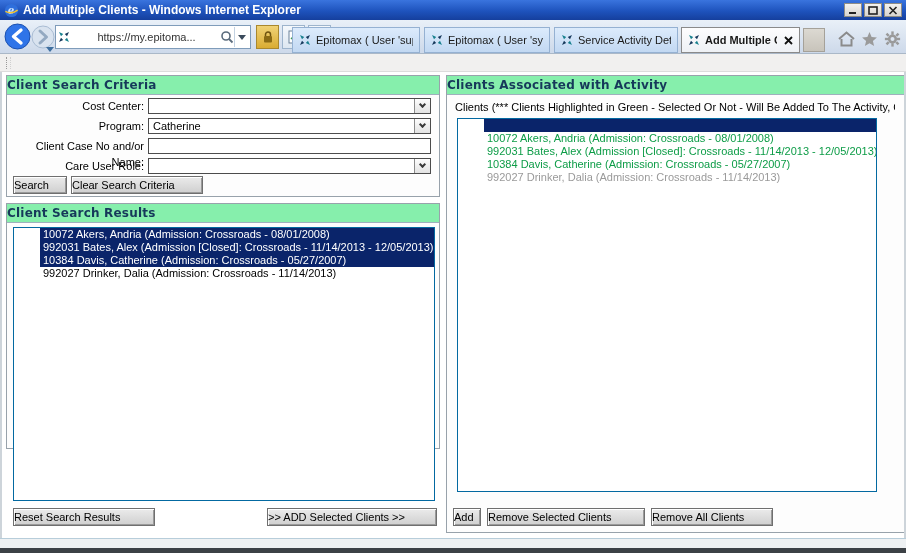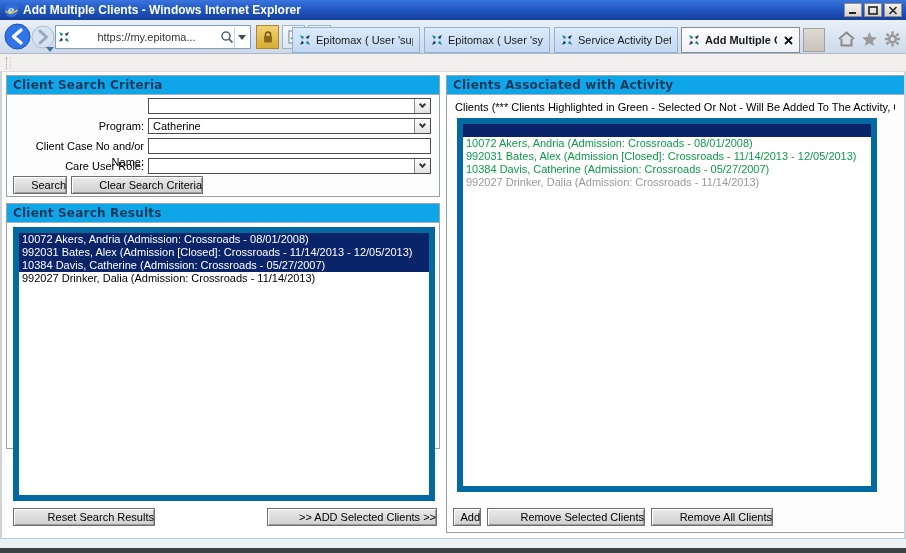--- a/index.html
+++ b/index.html
@@ -53,43 +53,43 @@
     background:#f1f0ef; border-bottom:1px solid #dcdcdc; display:flex; align-items:center;
     font-size:11px; color:#111; }
   .grip { width:5px; height:12px; border-left:1px dotted #9a9a9a; border-right:1px dotted #cfcfcf; margin:0 4px 0 6px;}
   .mitem { padding:18px 8px;margin-top:36px; }
   .key { text-decoration:underline; }
 
   
   .page { position:absolute; left:0; top:72px; width:906px; height:466px; background:#fff;
     border-left:2px solid #cdd4da; border-right:2px solid #cdd4da; overflow:hidden; }
   .panel { position:absolute; background:#fdfdfd; border:1px solid #98a2ab; }
-  .phead { height:19px; background:#0ea5e9; border-bottom:1px solid #9fb0bd;
+  .phead { height:19px; background:#86efac; border-bottom:1px solid #9fb0bd;
     color:#16395a; font-family:"DejaVu Sans", sans-serif; font-size:12px; font-weight:bold;
-    line-height:18px; padding-left:6px; letter-spacing:.2px; white-space:nowrap; overflow:hidden;}
+    line-height:18px; letter-spacing:.2px; white-space:nowrap; overflow:hidden;}
 
   
   .frow { position:absolute; left:0; width:100%; height:16px; }
   .flabel { position:absolute; left:0; width:137px; text-align:right; font-size:11px; color:#000; line-height:16px;}
   .field { position:absolute; left:141px; width:283px; height:16px; background:#fff;
     border:1px solid #4c4c4c; font-size:11px; line-height:14px; }
   .selbox { padding-left:4px; color:#000; }
   .arrowbox { position:absolute; right:0; top:0; bottom:0; width:16px;
     border-left:1px solid #8a8a8a; background:linear-gradient(#fdfdfd,#e3e3e3);
     display:flex; align-items:center; justify-content:center;}
   .chev { width:5px; height:5px; border-right:2px solid #3b3b3b; border-bottom:2px solid #3b3b3b;
     transform:rotate(45deg); margin-top:-3px;}
   .tinput { position:absolute; left:141px; width:283px; height:16px; border:1px solid #4c4c4c;
     font-size:11px; padding:0 3px; font-family:"Liberation Sans",sans-serif;}
 
   .btn { position:absolute; height:18px; background:linear-gradient(#ebebeb,#cfcfcf);
     border:1px solid #6f6f6f; box-shadow:inset 1px 1px 0 #fff, inset -1px -1px 0 #9a9a9a;
-    font-size:11px; color:#000; text-align:right; line-height:16px; white-space:nowrap; overflow:hidden;}
-
-  .list { position:absolute; background:#fff; border:6px solid #0369a1; overflow:hidden; }
+    font-size:11px; color:#000; text-align:left; line-height:16px; white-space:nowrap; overflow:hidden;}
+
+  .list { position:absolute; background:#fff; border:1px solid #0369a1; overflow:hidden;padding-left:26px; }
   .row { height:13px; font-size:11px; line-height:13px; padding-left:3px;
     white-space:nowrap; overflow:hidden; color:#000; }
   .row.sel { background:#0a246a; color:#fff; }
   .row.grn { color:#0d9c47; }
   .row.gry { color:#9a9a9a; }
   .note { position:absolute; font-size:11px; color:#000; white-space:nowrap; overflow:hidden; }
 
   
   .statusstrip { position:absolute; left:0; top:538px; width:906px; height:10px;
     background:#eef1f3; border-top:1px solid #b7cdda; }
@@ -248,20 +248,21 @@
     <span class="mitem"><span></span><span class="key">T</span><span>ools</span></span>
     <span class="mitem"><span></span><span class="key">H</span><span>elp</span></span>
   </div>
 
   <div class="page">
 
     <div class="panel" style="left:4px; top:3px; width:434px; height:122px;">
       <div class="phead">Client Search Criteria</div>
 
       <div class="frow" style="top:22px;">
+        <span class="flabel">Cost Center:</span>
         <span class="field">
           <span class="selbox"></span>
           <span class="arrowbox">
               <span class="chev"></span>
             </span>
         </span>
       </div>
       <div class="frow" style="top:42px;">
         <span class="flabel">Program:</span>
         <span class="field">

